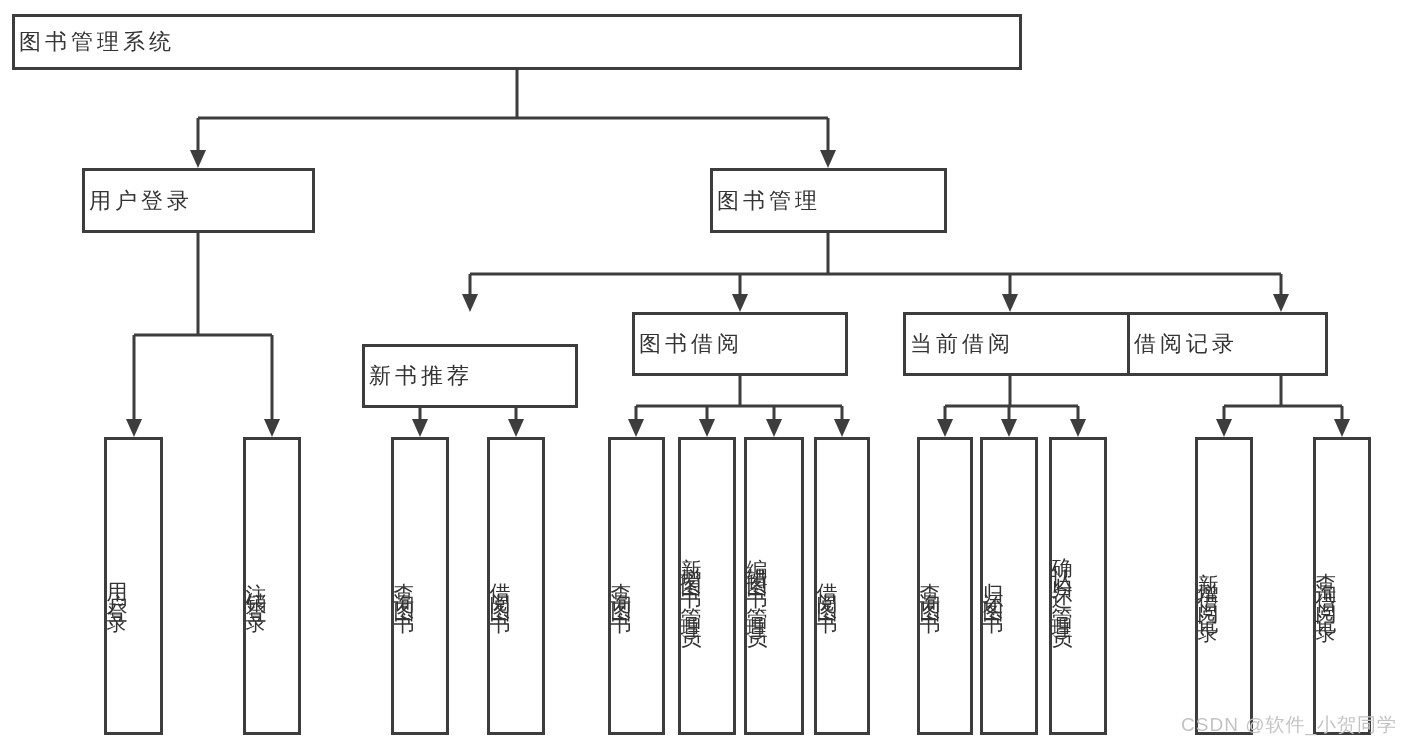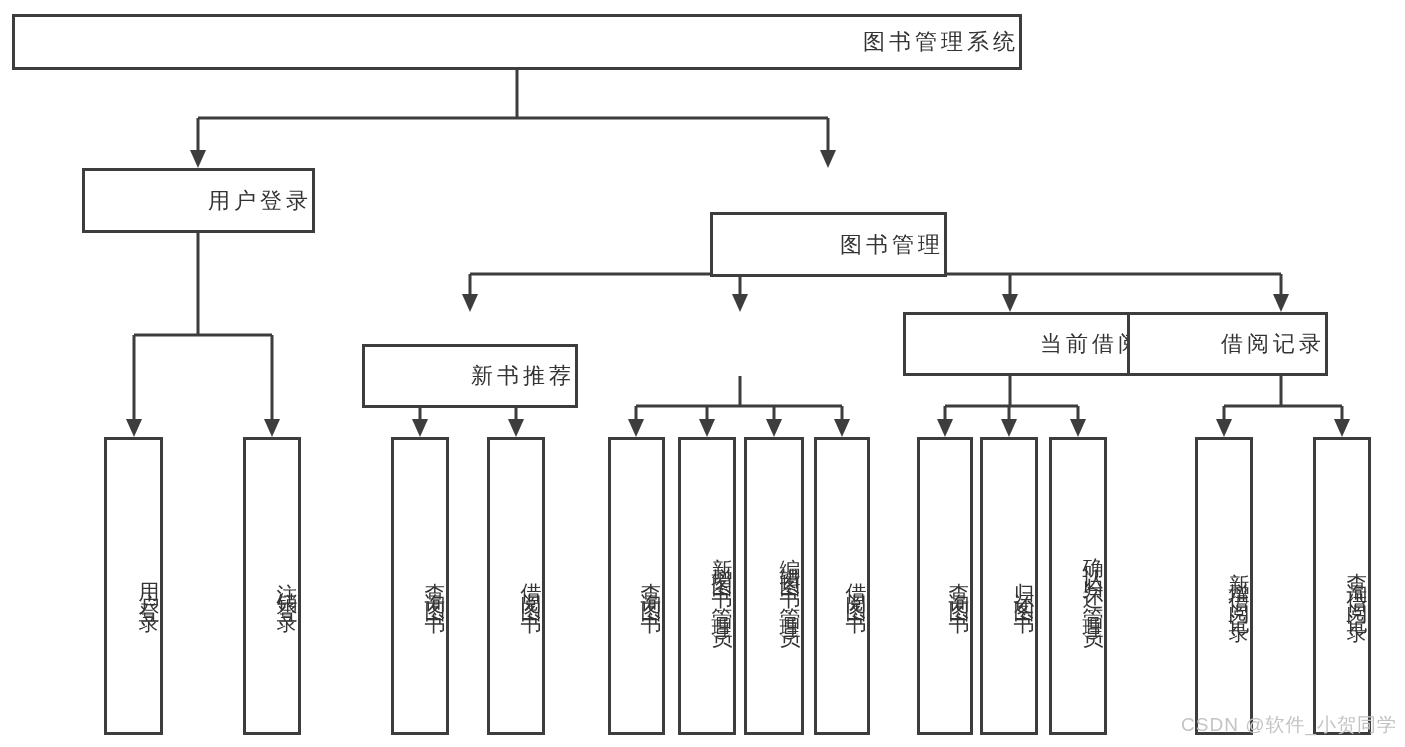--- a/index.html
+++ b/index.html
@@ -32,21 +32,21 @@
     fill: #3d3d3d;
     stroke: none;
   }
   .node {
     position: absolute;
     box-sizing: border-box;
     background: #ffffff;
     border: 3px solid #3d3d3d;
     display: flex;
     align-items: center;
-    justify-content: flex-end;
+    justify-content: flex-start;
     z-index: 2;
     color: #333333;
   }
   .node .h-label {
     font-size: 22px;
     letter-spacing: 4px;
     white-space: nowrap;
     text-indent: 4px;
     color: #333333;
   }
@@ -56,21 +56,21 @@
     font-size: 21px;
     letter-spacing: 10px;
     line-height: 1;
     color: #333333;
     white-space: nowrap;
   }
   
   .n-root            { left: 12px;   top: 14px;  width: 1010px; height: 56px; }
   
   .n-user-login      { left: 82px;   top: 168px; width: 233px;  height: 65px; }
-  .n-book-mgmt       { left: 710px;  top: 168px; width: 237px;  height: 65px; margin-top: 44px; }
+  .n-book-mgmt       { left: 710px;  top: 168px; width: 237px;  height: 65px; }
   
   .n-new-book-rec    { left: 362px;  top: 312px; width: 216px;  height: 64px; margin-top: 32px; }
   .n-book-borrow     { left: 632px;  top: 312px; width: 216px;  height: 64px; }
   .n-current-borrow  { left: 903px;  top: 312px; width: 244px;  height: 64px; }
   .n-borrow-records  { left: 1127px; top: 312px; width: 201px;  height: 64px; }
   
   .leaf { top: 437px; height: 298px; }
   .n-leaf-user-login { left: 104px;  width: 59px; }
   .n-leaf-logout     { left: 243px;  width: 58px; }
   .n-leaf-nbr-query  { left: 391px;  width: 58px; }
@@ -151,20 +151,23 @@
   <div class="node n-user-login">
     <span class="h-label">用户登录</span>
   </div>
   <div class="node n-book-mgmt">
     <span class="h-label">图书管理</span>
   </div>
 
   <div class="node n-new-book-rec">
     <span class="h-label">新书推荐</span>
   </div>
+  <div class="node n-book-borrow">
+    <span class="h-label">图书借阅</span>
+  </div>
   <div class="node n-current-borrow">
     <span class="h-label">当前借阅</span>
   </div>
   <div class="node n-borrow-records">
     <span class="h-label">借阅记录</span>
   </div>
 
   <div class="node leaf n-leaf-user-login">
     <span class="v-label">用户登录</span>
   </div>

